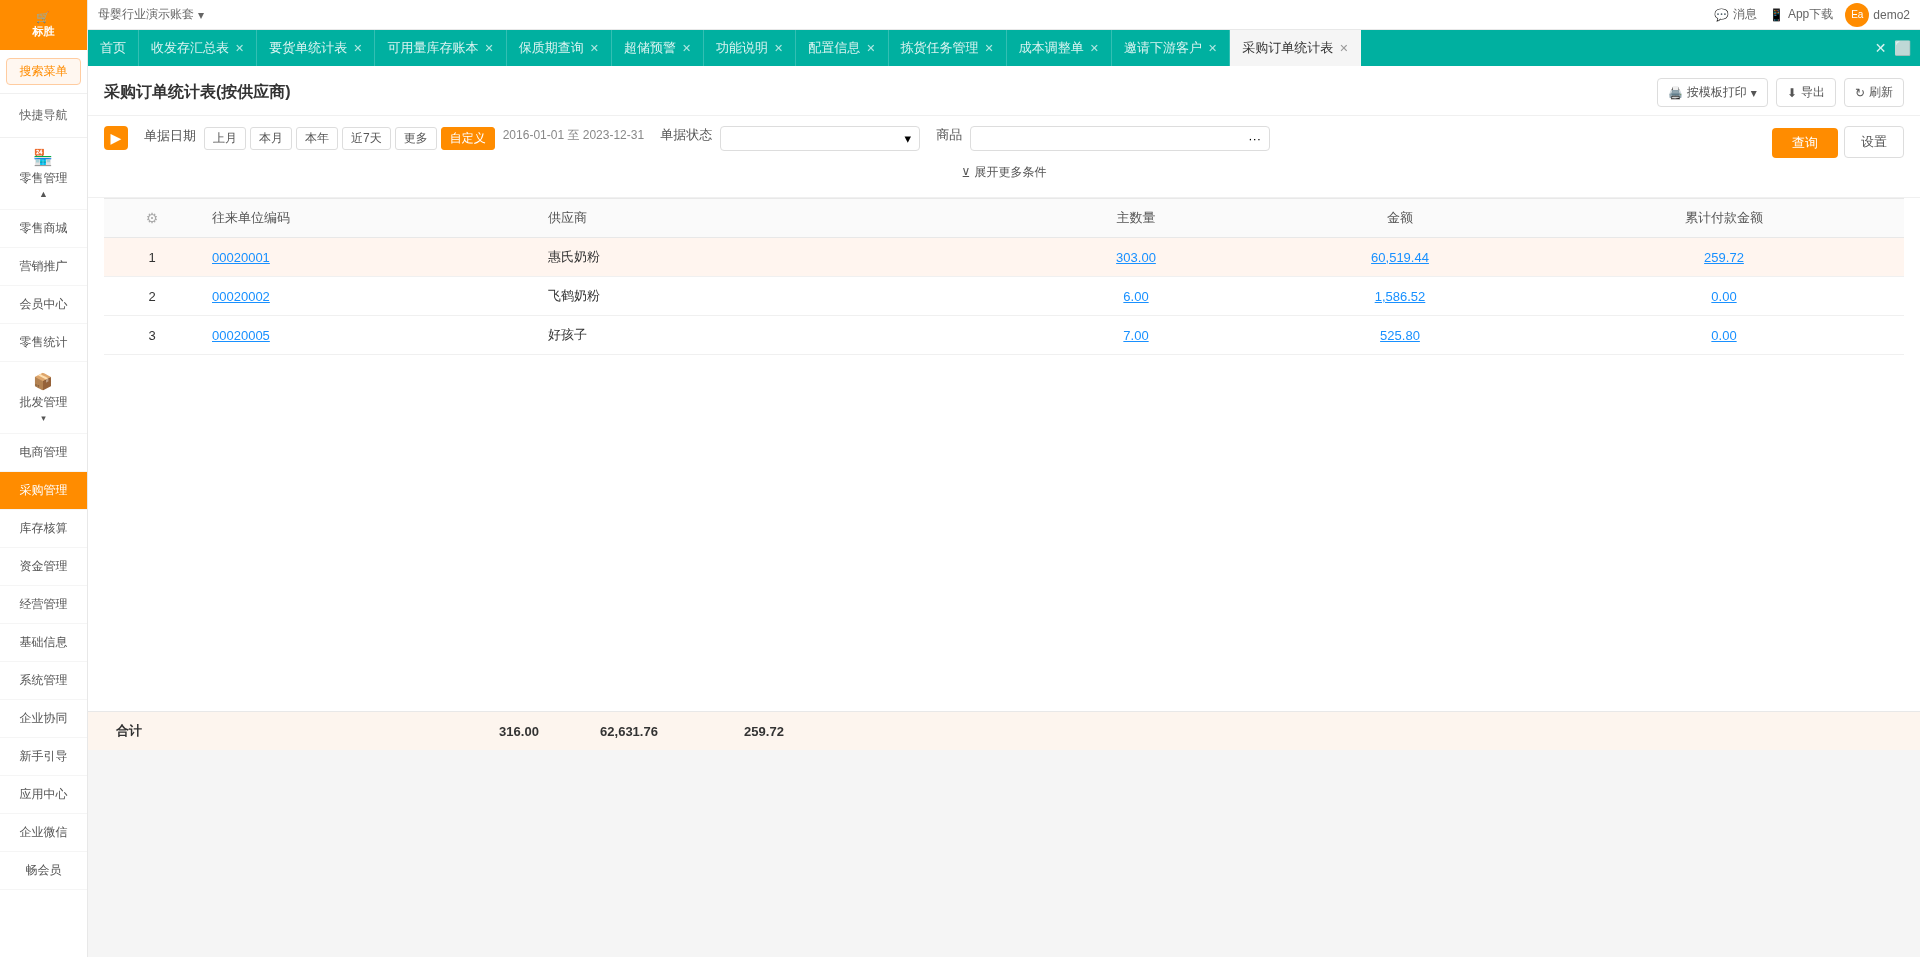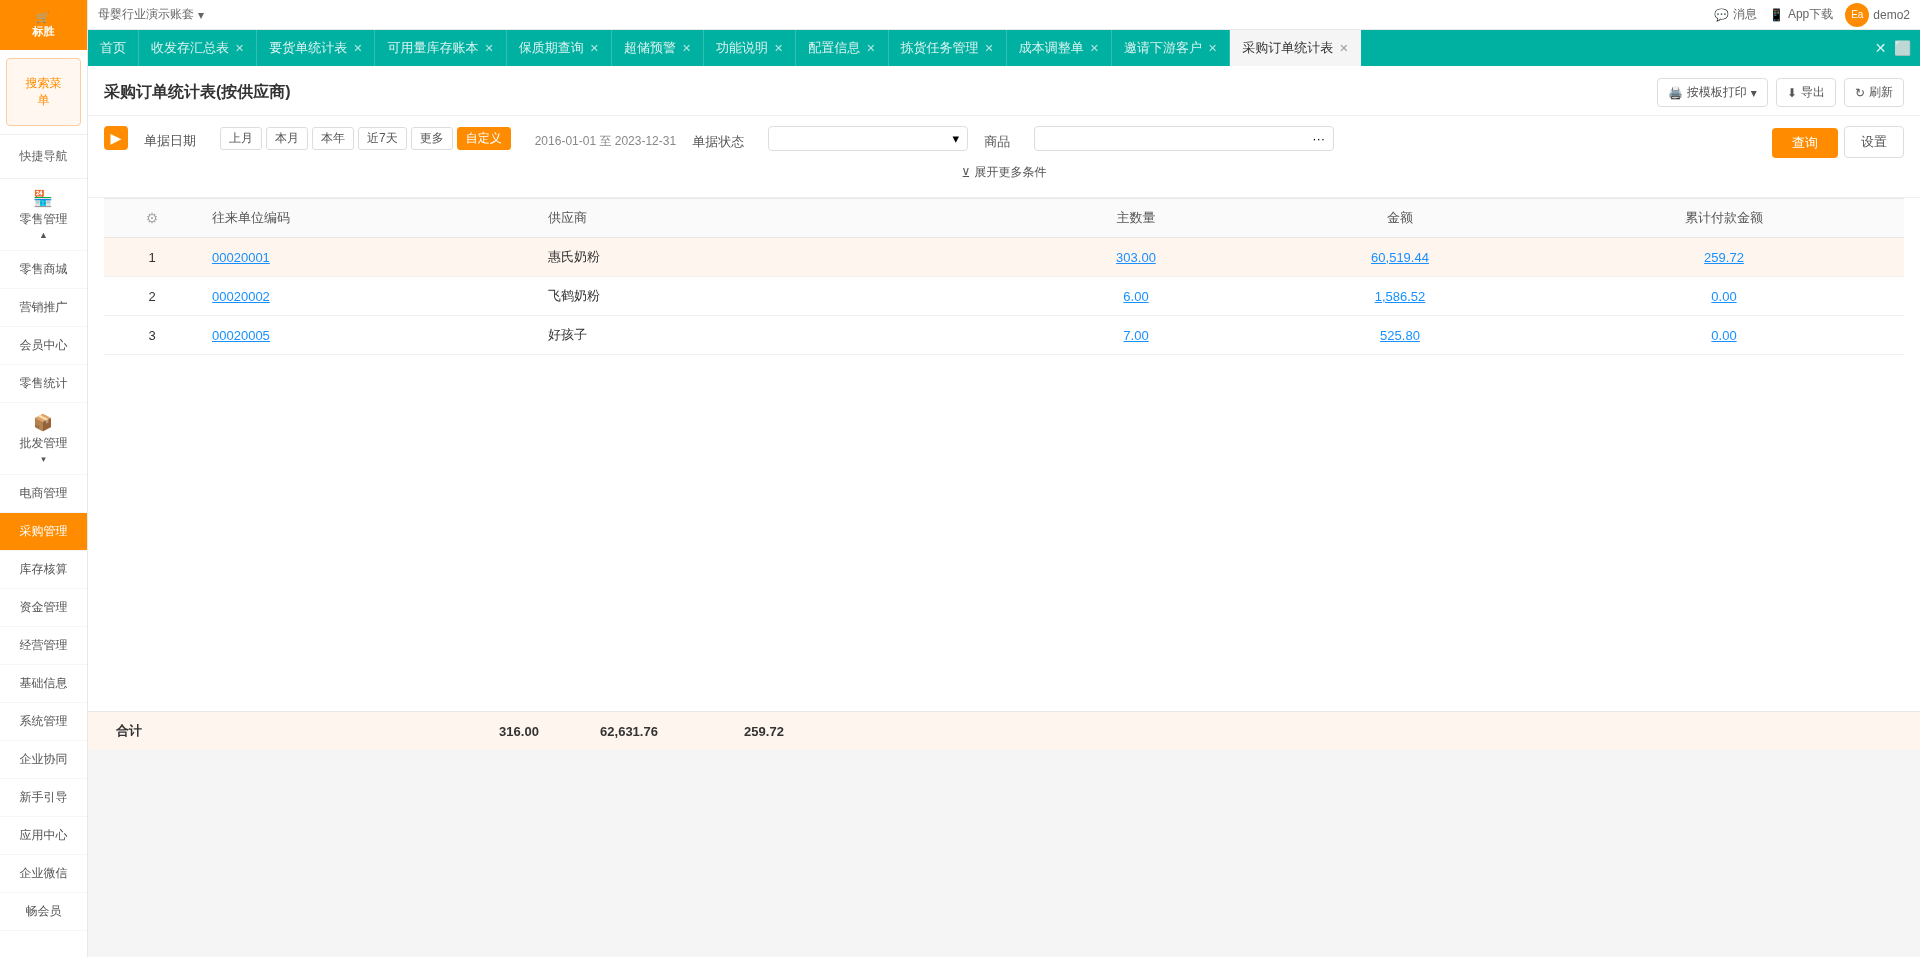--- a/index.html
+++ b/index.html
@@ -2,21 +2,21 @@
 <html><head>
   <meta charset="utf-8">
   <style>
     * { margin: 0; padding: 0; box-sizing: border-box; }
     body { font-family: "Microsoft YaHei", "PingFang SC", sans-serif; font-size: 13px; background: #f5f5f5; width: 1920px; height: 957px; overflow: hidden; display: flex; }
 
     
     .sidebar { width: 88px; background: #fff; display: flex; flex-direction: column; border-right: 1px solid #e8e8e8; flex-shrink: 0; height: 957px; overflow-y: auto; }
     .sidebar-logo { height: 50px; background: #ff8c00; display: flex; align-items: center; justify-content: center; color: white; font-size: 11px; font-weight: bold; flex-direction: column; flex-shrink: 0; }
     .sidebar-search { padding: 8px 6px; border-bottom: 1px solid #f0f0f0; flex-shrink: 0; }
-    .sidebar-search-btn { width: 100%; background: #fff7f0; border: 1px solid #ffcca0; border-radius: 4px; padding: 16px; color: #ff8c00; font-size: 12px; cursor: pointer; text-align: center; }
+    .sidebar-search-btn { width: 100%; background: #fff7f0; border: 1px solid #ffcca0; border-radius: 4px; padding: 4px; color: #ff8c00; font-size: 12px; cursor: pointer; text-align: center; }
     .sidebar-nav-btn { padding: 8px 6px; border-bottom: 1px solid #f0f0f0; flex-shrink: 0; }
     .sidebar-nav-link { display: block; text-align: center; padding: 5px; color: #666; font-size: 12px; cursor: pointer; border-radius: 4px; }
     .sidebar-item { display: flex; flex-direction: column; align-items: center; padding: 10px 4px; cursor: pointer; color: #555; font-size: 12px; border-bottom: 1px solid #f5f5f5; flex-shrink: 0; }
     .sidebar-item.active { color: #fff; background: #ff8c00; }
     .sidebar-item .item-icon { font-size: 16px; margin-bottom: 3px; }
     .sidebar-item .item-arrow { font-size: 9px; margin-top: 2px; }
 
     
     .main-area { flex: 1; display: flex; flex-direction: column; height: 750px; overflow: hidden; }
 
@@ -85,21 +85,21 @@
 
     
     .table-footer { background: #fdf5ee; border-top: 1px solid #e8e8e8; padding: 10px 28px; display: flex; align-items: center; flex-shrink: 0; }
     .footer-label { width: 353px; font-size: 13px; color: #333; font-weight: bold; }
     .footer-qty { width: 100px; text-align: center; font-size: 13px; color: #333; font-weight: bold; }
     .footer-amount { width: 120px; text-align: center; font-size: 13px; color: #333; font-weight: bold; }
     .footer-paid { width: 150px; text-align: center; font-size: 13px; color: #333; font-weight: bold; }
     .settings-icon { color: #aaa; cursor: pointer; font-size: 14px; }
 
     .filter-main-row { display: flex; align-items: flex-start; gap: 16px; }
-    .filter-section { display: flex; align-items: flex-end; gap: 24px; }
+    .filter-section { display: flex; align-items: flex-start; gap: 8px; }
     .filter-actions-col { margin-left: auto; display: flex; flex-direction: row; gap: 6px; align-items: flex-end; }
   </style>
 </head>
 <body>
 
 <div class="sidebar">
   <div class="sidebar-logo">
     <span>🛒</span>
     <span>标胜</span>
   </div>

